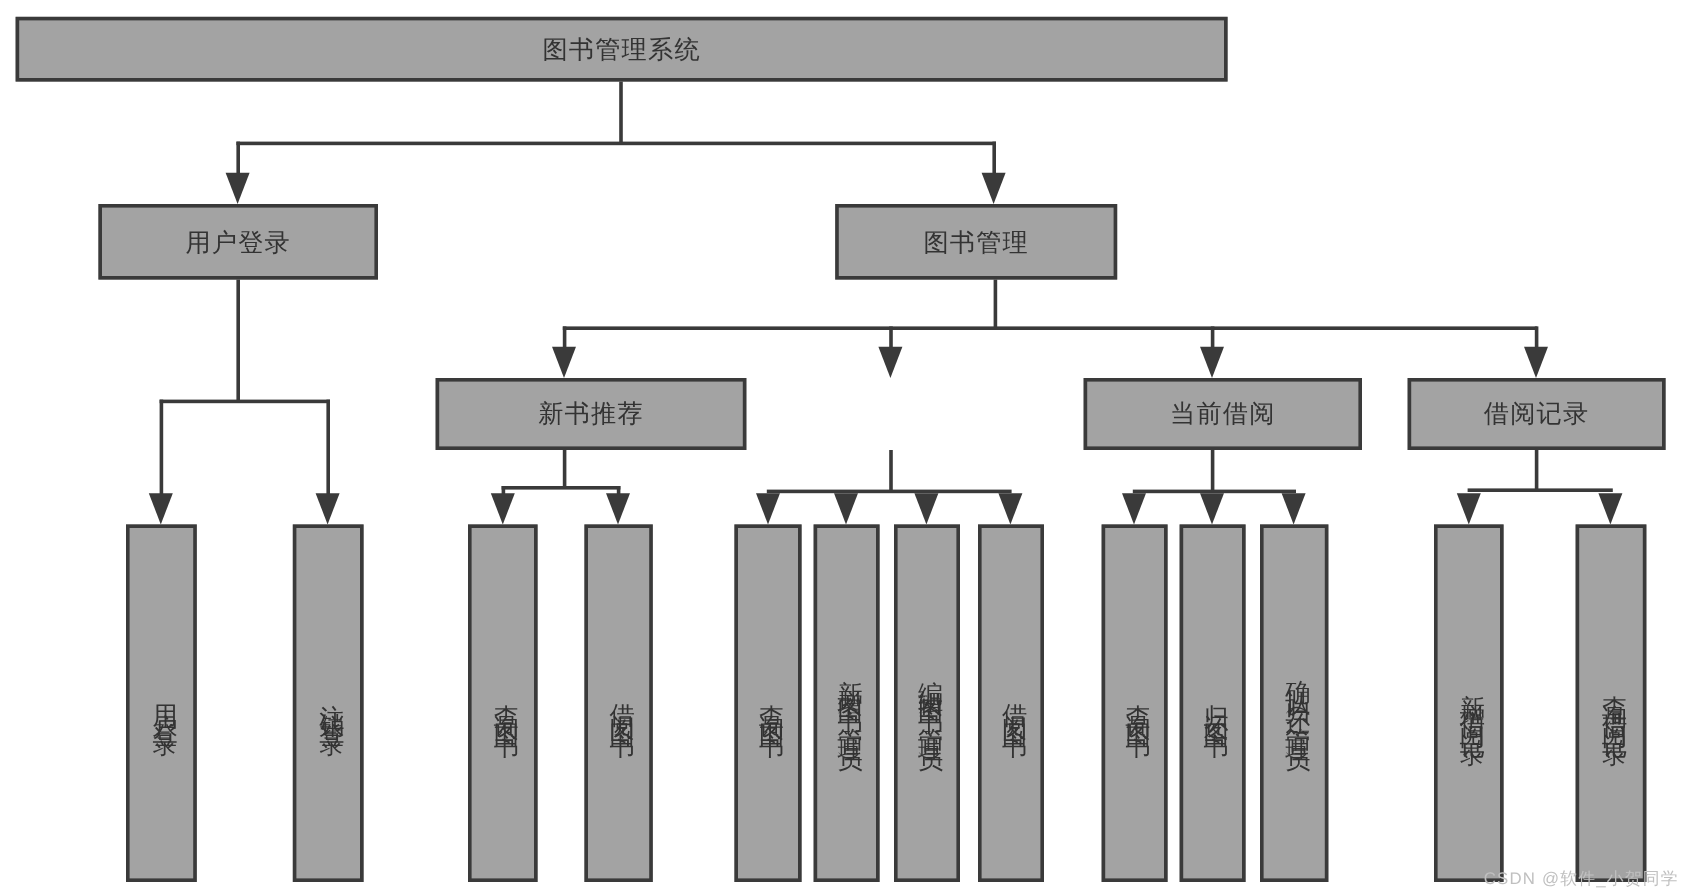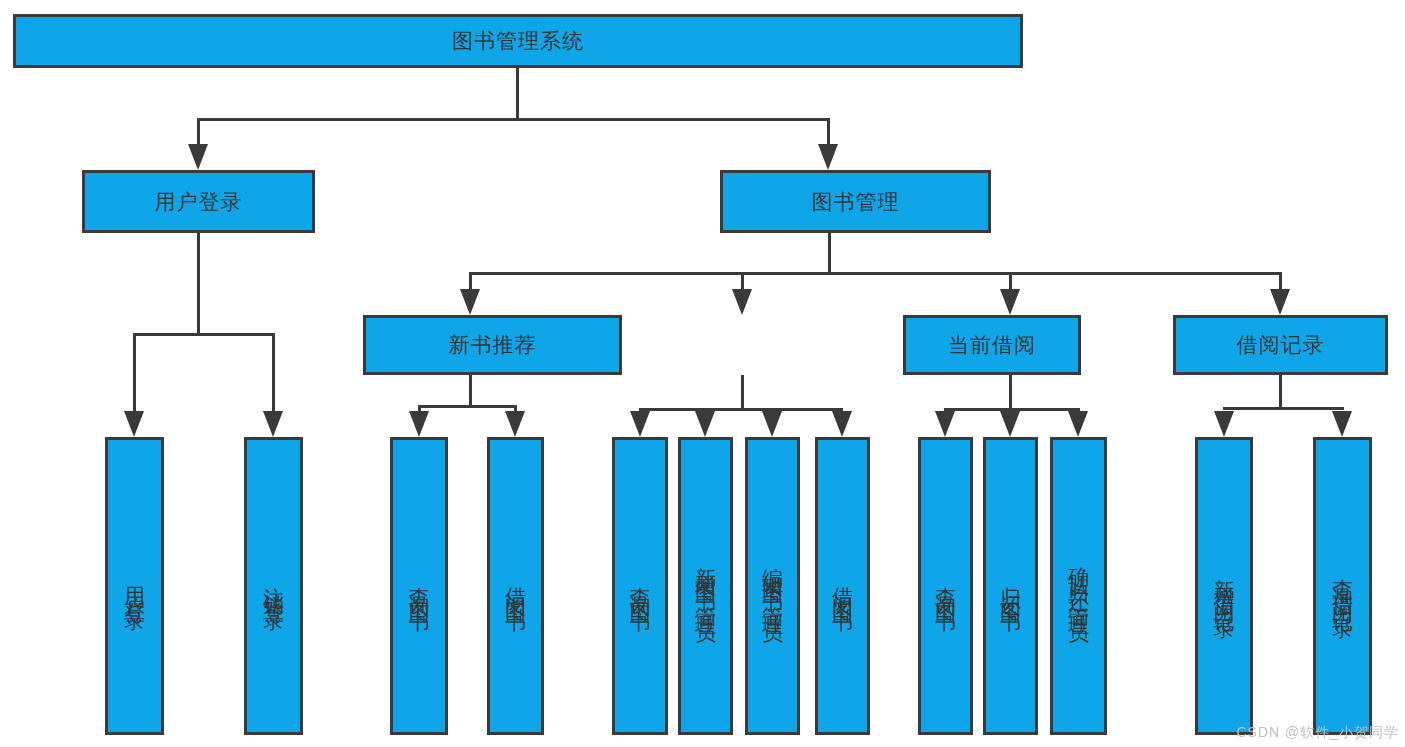--- a/index.html
+++ b/index.html
@@ -12,28 +12,29 @@
     position:relative;
     width:1405px;height:747px;
     background:#ffffff;
     overflow:hidden;
     font-family:"Liberation Sans","DejaVu Sans",sans-serif;
   }
   .node{
     position:absolute;
     box-sizing:border-box;
     border:3px solid var(--line);
-    background:#0ea5e9;
+    background:#a3a3a3;
     display:flex;
     align-items:center;
     justify-content:center;
     color:var(--text);
     font-size:21px;
     letter-spacing:1px;
     white-space:nowrap;
+    font-family:Liberation Mono, monospace;
   }
   .node.v{
     writing-mode:vertical-rl;
     text-orientation:mixed;
     letter-spacing:8px;
     font-size:21px;
     white-space:normal;
   }
   .hline{position:absolute;height:3px;background:var(--line);}
   .vline{position:absolute;width:3px;background:var(--line);}
@@ -60,42 +61,42 @@
   <div class="node" style="left:13px;top:14px;width:1010px;height:54px">图书管理系统</div>
 
   <div class="vline" style="left:516px;top:68px;height:52px"></div>
   <div class="hline" style="left:197px;top:118px;width:633px"></div>
   <div class="vline" style="left:197px;top:118px;height:32px"></div>
   <div class="arrow" style="left:188px;top:144px"></div>
   <div class="vline" style="left:827px;top:118px;height:32px"></div>
   <div class="arrow" style="left:818px;top:144px"></div>
 
   <div class="node" style="left:82px;top:170px;width:233px;height:63px">用户登录</div>
-  <div class="node" style="left:720px;top:170px;width:271px;height:63px">图书管理</div>
+  <div class="node" style="left:696px;top:170px;width:235px;height:63px">图书管理</div>
 
   <div class="vline" style="left:197px;top:233px;height:102px"></div>
   <div class="hline" style="left:133px;top:333px;width:142px"></div>
   <div class="vline" style="left:133px;top:333px;height:82px"></div>
   <div class="arrow" style="left:124px;top:411px"></div>
   <div class="vline" style="left:272px;top:333px;height:82px"></div>
   <div class="arrow" style="left:263px;top:411px"></div>
 
   <div class="vline" style="left:828px;top:233px;height:41px"></div>
   <div class="hline" style="left:469px;top:272px;width:812px"></div>
   <div class="vline" style="left:469px;top:272px;height:20px"></div>
   <div class="arrow" style="left:460px;top:289px"></div>
   <div class="vline" style="left:741px;top:272px;height:20px"></div>
   <div class="arrow" style="left:732px;top:289px"></div>
   <div class="vline" style="left:1009px;top:272px;height:20px"></div>
   <div class="arrow" style="left:1000px;top:289px"></div>
   <div class="vline" style="left:1279px;top:272px;height:20px"></div>
   <div class="arrow" style="left:1270px;top:289px"></div>
 
   <div class="node" style="left:363px;top:315px;width:259px;height:60px">新书推荐</div>
-  <div class="node" style="left:903px;top:315px;width:178px;height:60px">当前借阅</div>
+  <div class="node" style="left:903px;top:315px;width:232px;height:60px">当前借阅</div>
   <div class="node" style="left:1173px;top:315px;width:215px;height:60px">借阅记录</div>
 
   <div class="vline" style="left:469px;top:375px;height:32px"></div>
   <div class="hline" style="left:418px;top:405px;width:99px"></div>
   <div class="vline" style="left:418px;top:405px;height:10px"></div>
   <div class="arrow" style="left:409px;top:411px"></div>
   <div class="vline" style="left:514px;top:405px;height:10px"></div>
   <div class="arrow" style="left:505px;top:411px"></div>
 
   <div class="vline" style="left:741px;top:375px;height:35px"></div>

